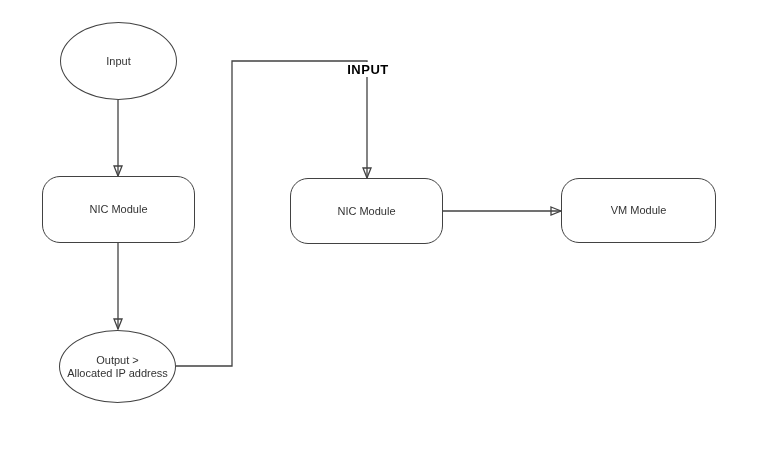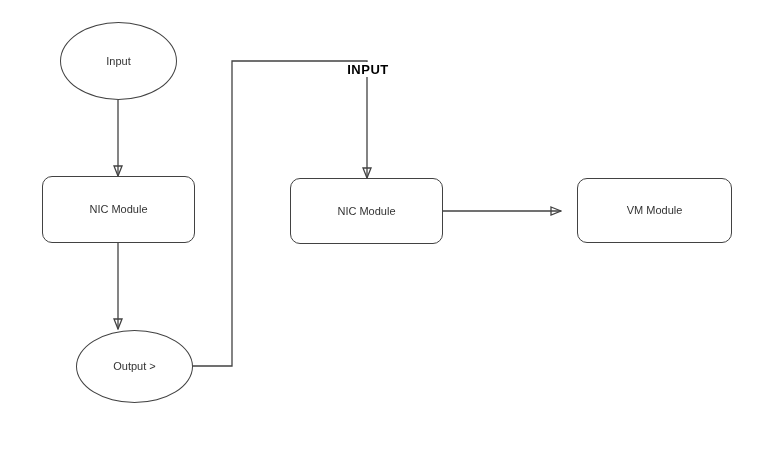--- a/index.html
+++ b/index.html
@@ -38,21 +38,21 @@
     background: var(--bg);
     color: var(--text);
     font-size: 11px;
     line-height: 13px;
     display: flex;
     align-items: center;
     justify-content: center;
     text-align: center;
   }
   .rect {
-    border-radius: 10px;
+    border-radius: 18px;
   }
   .ellipse {
     border-radius: 50%;
   }
   .node-text {
     width: 100%;
   }
   .edge-label {
     position: absolute;
     background: var(--bg);
@@ -84,29 +84,30 @@
   <div class="node ellipse" style="left:60px; top:22px; width:117px; height:78px;">
     <div class="node-text">
       <div>Input</div>
     </div>
   </div>
 
   <div class="node rect" style="left:42px; top:176px; width:153px; height:67px;">
     <div class="node-text">NIC Module</div>
   </div>
 
-  <div class="node ellipse" style="left:76px; top:330px; width:117px; height:73px;">
+  <div class="node ellipse" style="left:59px; top:330px; width:117px; height:73px;">
     <div class="node-text">
       <div>Output &gt;</div>
+      <div style="white-space:nowrap;">Allocated IP address</div>
     </div>
   </div>
 
   <div class="node rect" style="left:290px; top:178px; width:153px; height:66px;">
     <div class="node-text">NIC Module</div>
   </div>
 
-  <div class="node rect" style="left:577px; top:178px; width:155px; height:65px;">
+  <div class="node rect" style="left:561px; top:178px; width:155px; height:65px;">
     <div class="node-text">VM Module</div>
   </div>
 
   <div class="edge-label" style="left:340px; top:62px; width:52px;">INPUT</div>
 
 </div>
 
 </body></html>

